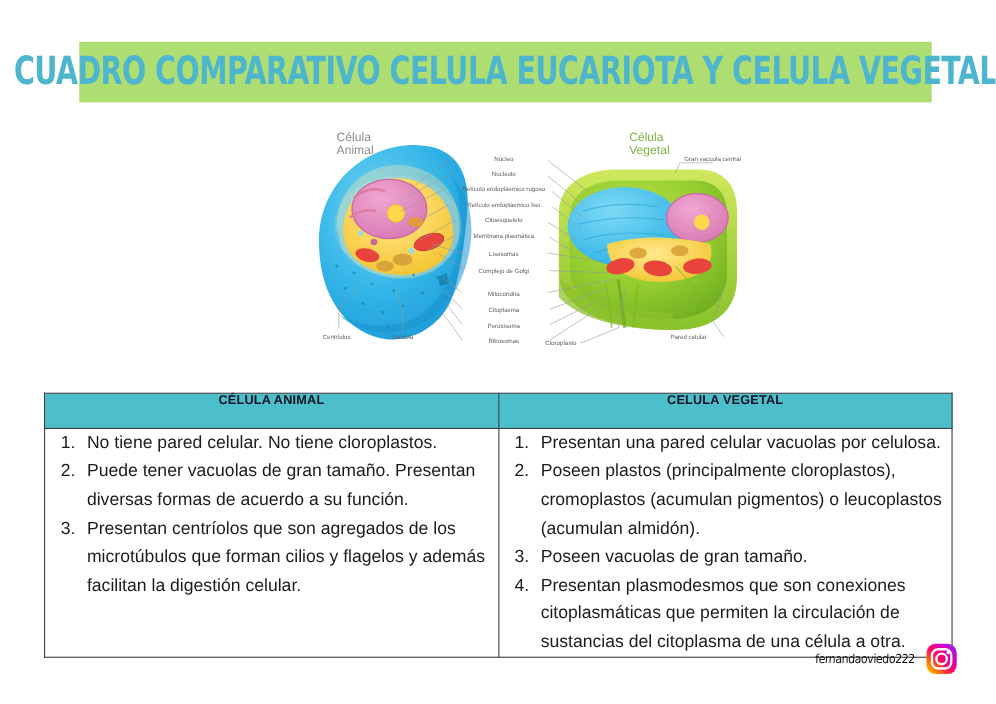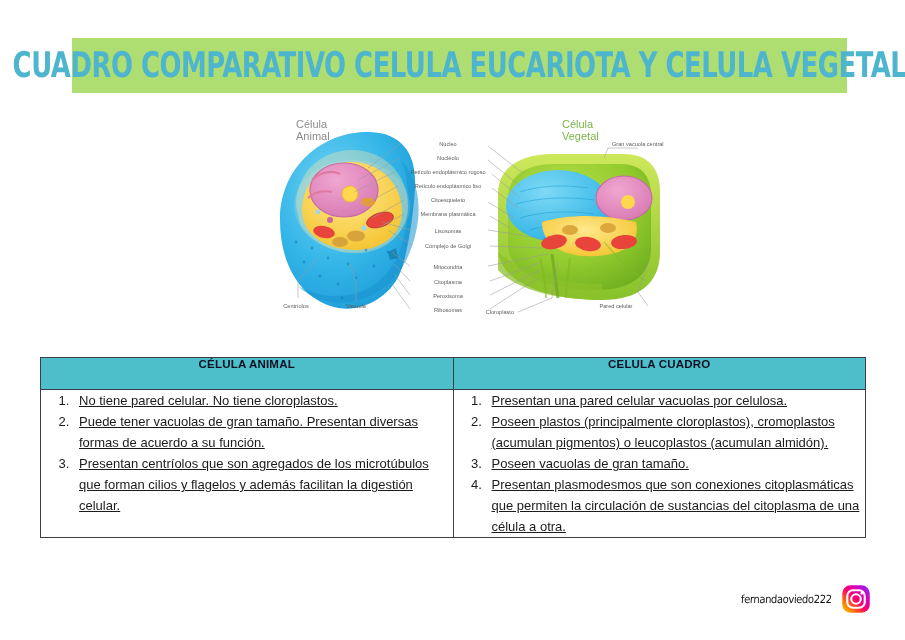--- a/index.html
+++ b/index.html
@@ -35,21 +35,21 @@
     color: #4db6ce;
     white-space: nowrap;
     transform: scaleX(0.96) scaleY(1.18);
     transform-origin: center center;
     text-rendering: geometricPrecision;
   }
 
   
   #diagram-figure {
     position: absolute;
-    left: 252px;
+    left: 262px;
     top: 102px;
     width: 420px;
     height: 240px;
   }
   #diagram-figure svg { display: block; }
 
   .diag-title {
     font-family: "Liberation Sans", sans-serif;
     font-size: 11px;
     fill: #8c8c8c;
@@ -92,24 +92,23 @@
     margin-left: 20px;
   }
   .cell-body {
     background: #ffffff;
     height: 115px;
     padding: 9px 10px 10px 4px;
   }
   .cell-body ol {
     margin: 0;
     padding-left: 32px;
-    font-size: 13px;
+    font-size: 16px;
     line-height: 1.62;
     color: #1b1b1b;
-    text-decoration: underline;
   }
   .cell-body ol li {
     padding-left: 6px;
     margin-bottom: 0px;
   }
   .cell-body ol li::marker {
     content: counter(list-item) ".\00a0";
   }
 
   
@@ -336,21 +335,21 @@
       <path class="leader" d="M396 160 L386 190 L396 204"></path>
       <text class="diag-label" text-anchor="middle" x="364" y="206">Pared celular</text>
     </g>
   </svg>
 </div>
 
 <table id="comparison-table">
   <thead>
     <tr>
       <th class="col-head">CÉLULA ANIMAL</th>
-      <th class="col-head">CELULA CUADRO</th>
+      <th class="col-head">CELULA VEGETAL</th>
     </tr>
   </thead>
   <tbody>
     <tr>
       <td class="cell-body">
         <ol>
           <li>No tiene pared celular. No tiene cloroplastos.</li>
           <li>Puede tener vacuolas de gran tamaño. Presentan diversas formas de acuerdo a su función.</li>
           <li>Presentan centríolos que son agregados de los microtúbulos que forman cilios y flagelos y además facilitan la digestión celular.</li>
         </ol>

